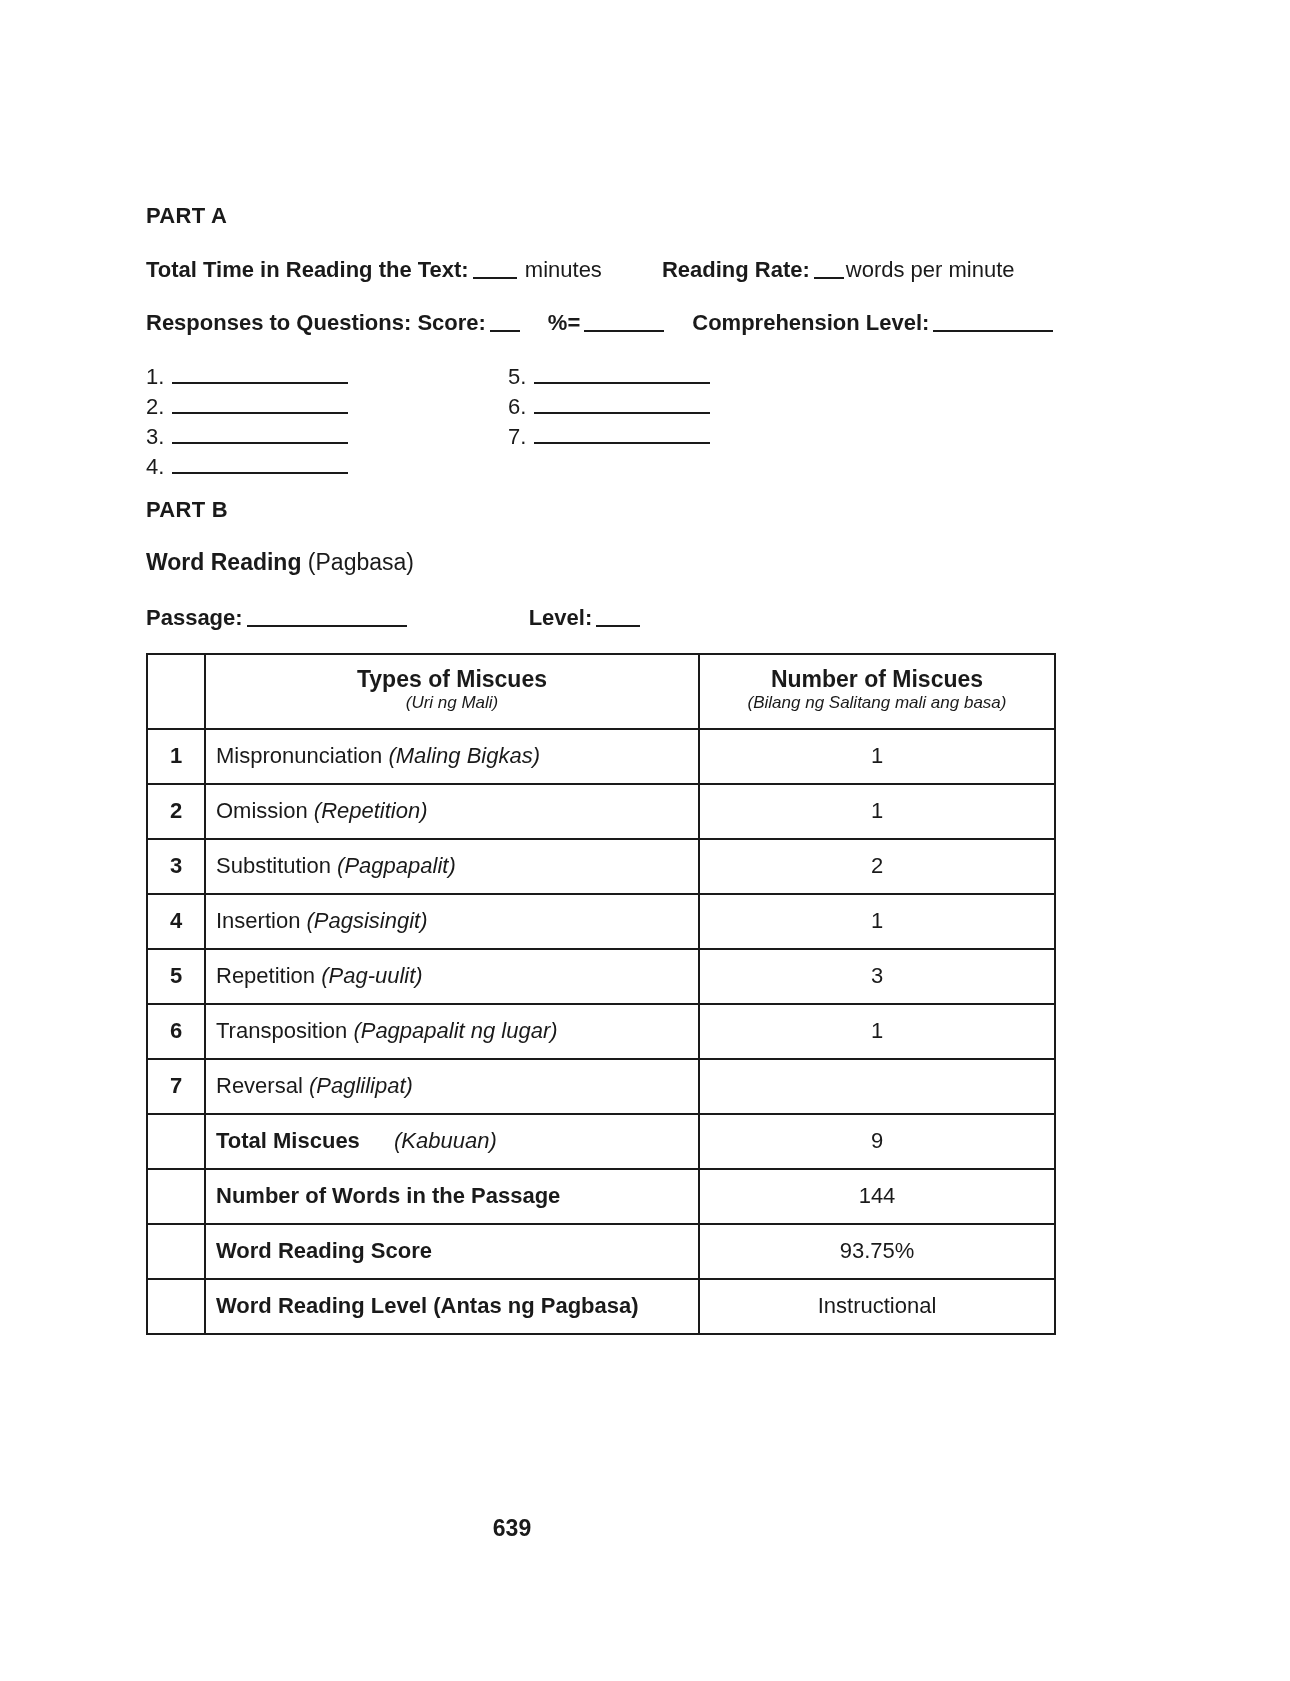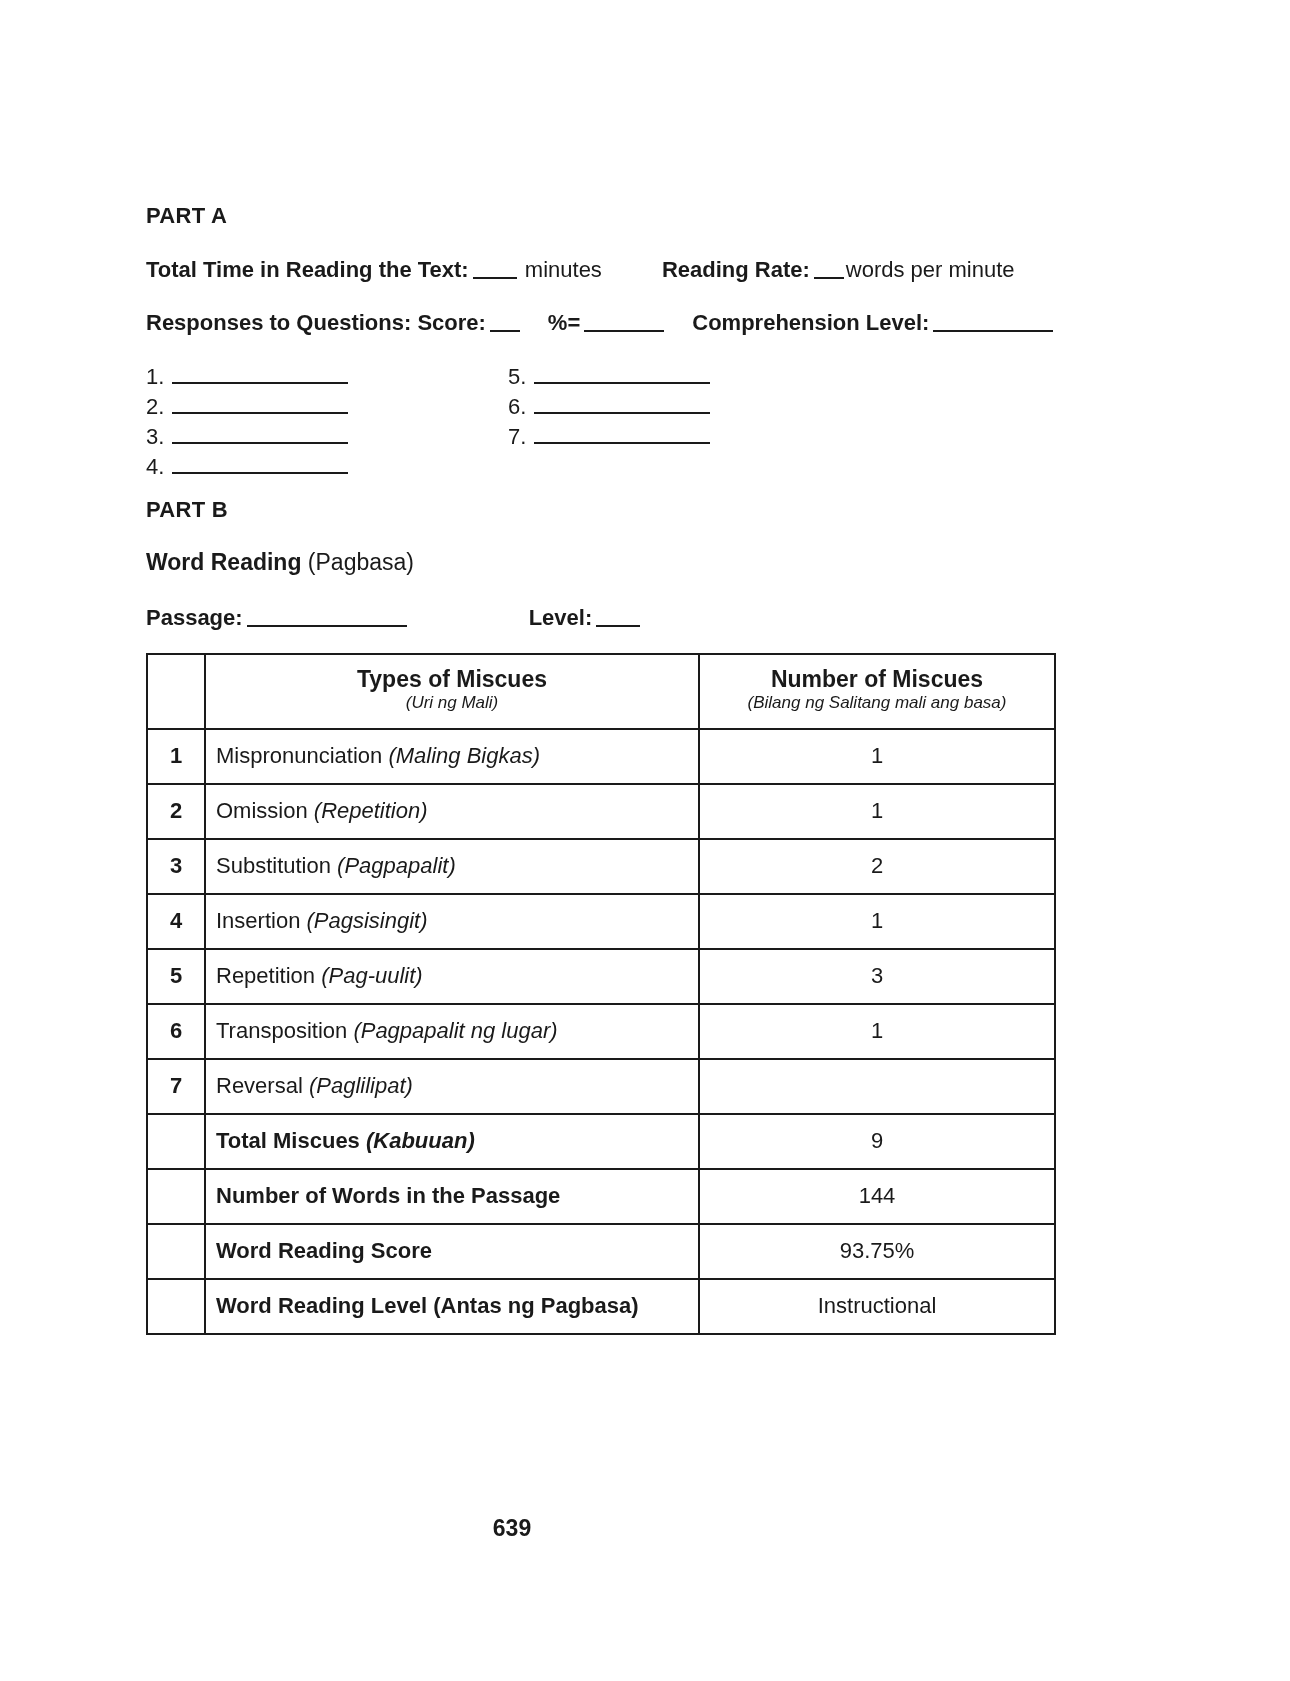--- a/index.html
+++ b/index.html
@@ -50,21 +50,21 @@
     font-size: 22px;
     white-space: nowrap;
   }
   #row-total-time { top: 256px; }
   #row-responses  { top: 309px; }
   #row-wordreading{ top: 549px; font-size: 23px; }
   #row-passage    { top: 604px; }
 
   .b { font-weight: bold; }
   .i { font-style: italic; }
-  .bi { font-weight: bold; font-style: italic; }
+  .bi { font-weight: normal; font-style: italic; margin-left: 28px; }
 
   .blank {
     display: inline-block;
     border-bottom: 2.5px solid #1a1a1a;
     vertical-align: baseline;
     height: 0.95em;
     margin: 0 2px -2px 4px;
   }
   .blank-xs { width: 30px; }
   .blank-s  { width: 44px; }

